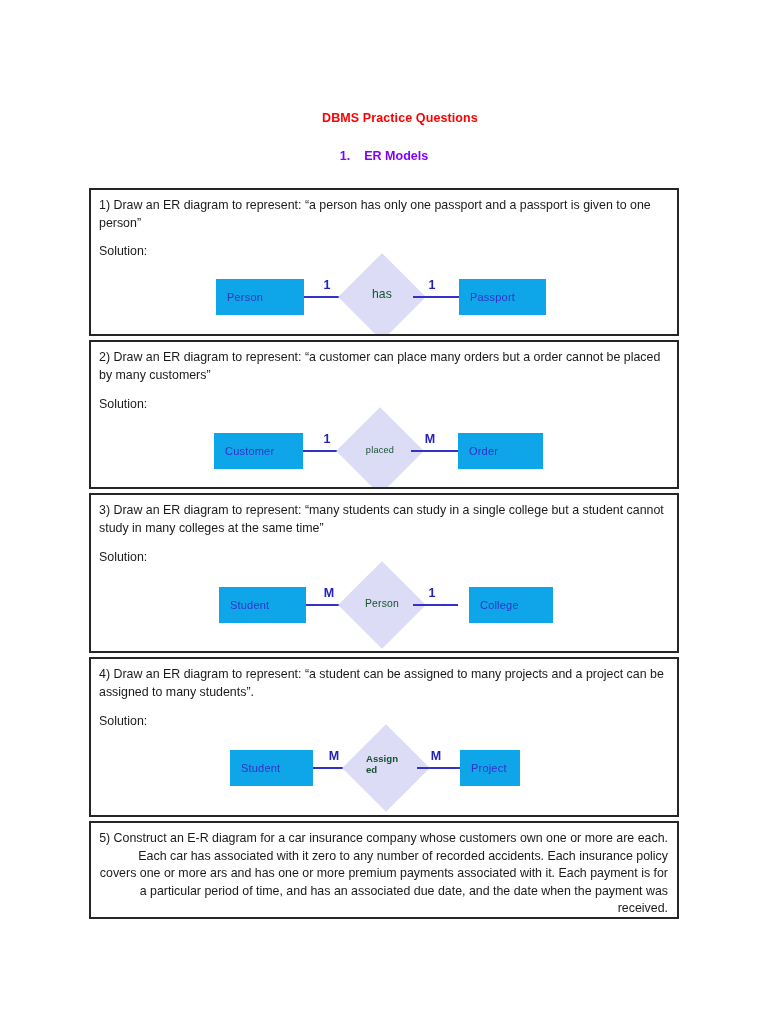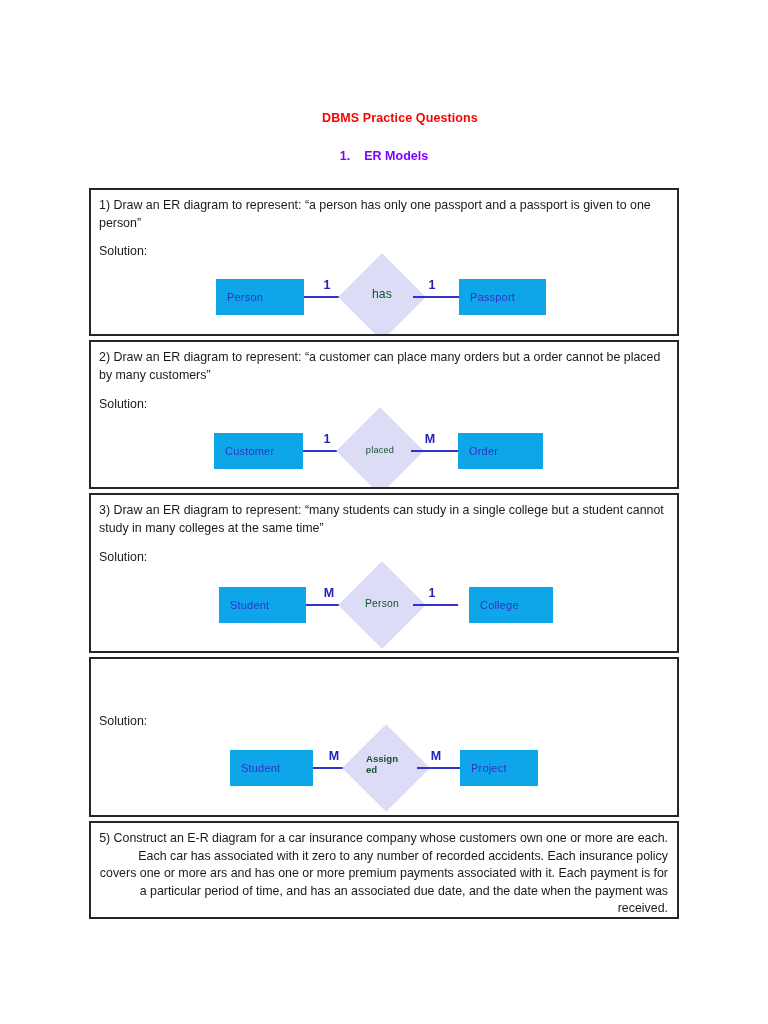--- a/index.html
+++ b/index.html
@@ -193,32 +193,33 @@
     <div class="card" style="left:103px;">M</div>
     <div class="diamond" style="left:132px;"></div>
     <div class="diamond-label dl-small" style="left:124px; top:25px; font-size:10.4px;">Person</div>
     <div class="link" style="left:194px; width:45px;"></div>
     <div class="card" style="left:206px;">1</div>
     <div class="entity" style="left:250px; width:84px;">College</div>
   </div>
 </div>
 
 <div class="panel" id="panel-4">
+  <div class="q-text">4) Draw an ER diagram to represent: “a student can be assigned to many projects and a project can be assigned to many students”.</div>
   <div class="sol-label">Solution:</div>
 
   <div class="er" id="er-4">
     <div class="entity" style="left:0px; width:83px;">Student</div>
     <div class="link" style="left:83px; width:42px;"></div>
     <div class="card" style="left:97px;">M</div>
     <div class="diamond" style="left:125px;"></div>
     <div class="diamond-label dl-wrap" style="left:136px;">
       <div>Assign</div>
       <div>ed</div>
     </div>
     <div class="link" style="left:187px; width:43px;"></div>
     <div class="card" style="left:199px;">M</div>
-    <div class="entity" style="left:230px; width:78px;">Project</div>
+    <div class="entity" style="left:230px; width:60px;">Project</div>
   </div>
 </div>
 
 <div class="panel" id="panel-5">
   <div class="q-text">5) Construct an E-R diagram for a car insurance company whose customers own one or more are each. Each car has associated with it zero to any number of recorded accidents. Each insurance policy covers one or more ars and has one or more premium payments associated with it. Each payment is for a particular period of time, and has an associated due date, and the date when the payment was received.</div>
 </div>
 
 </body></html>

